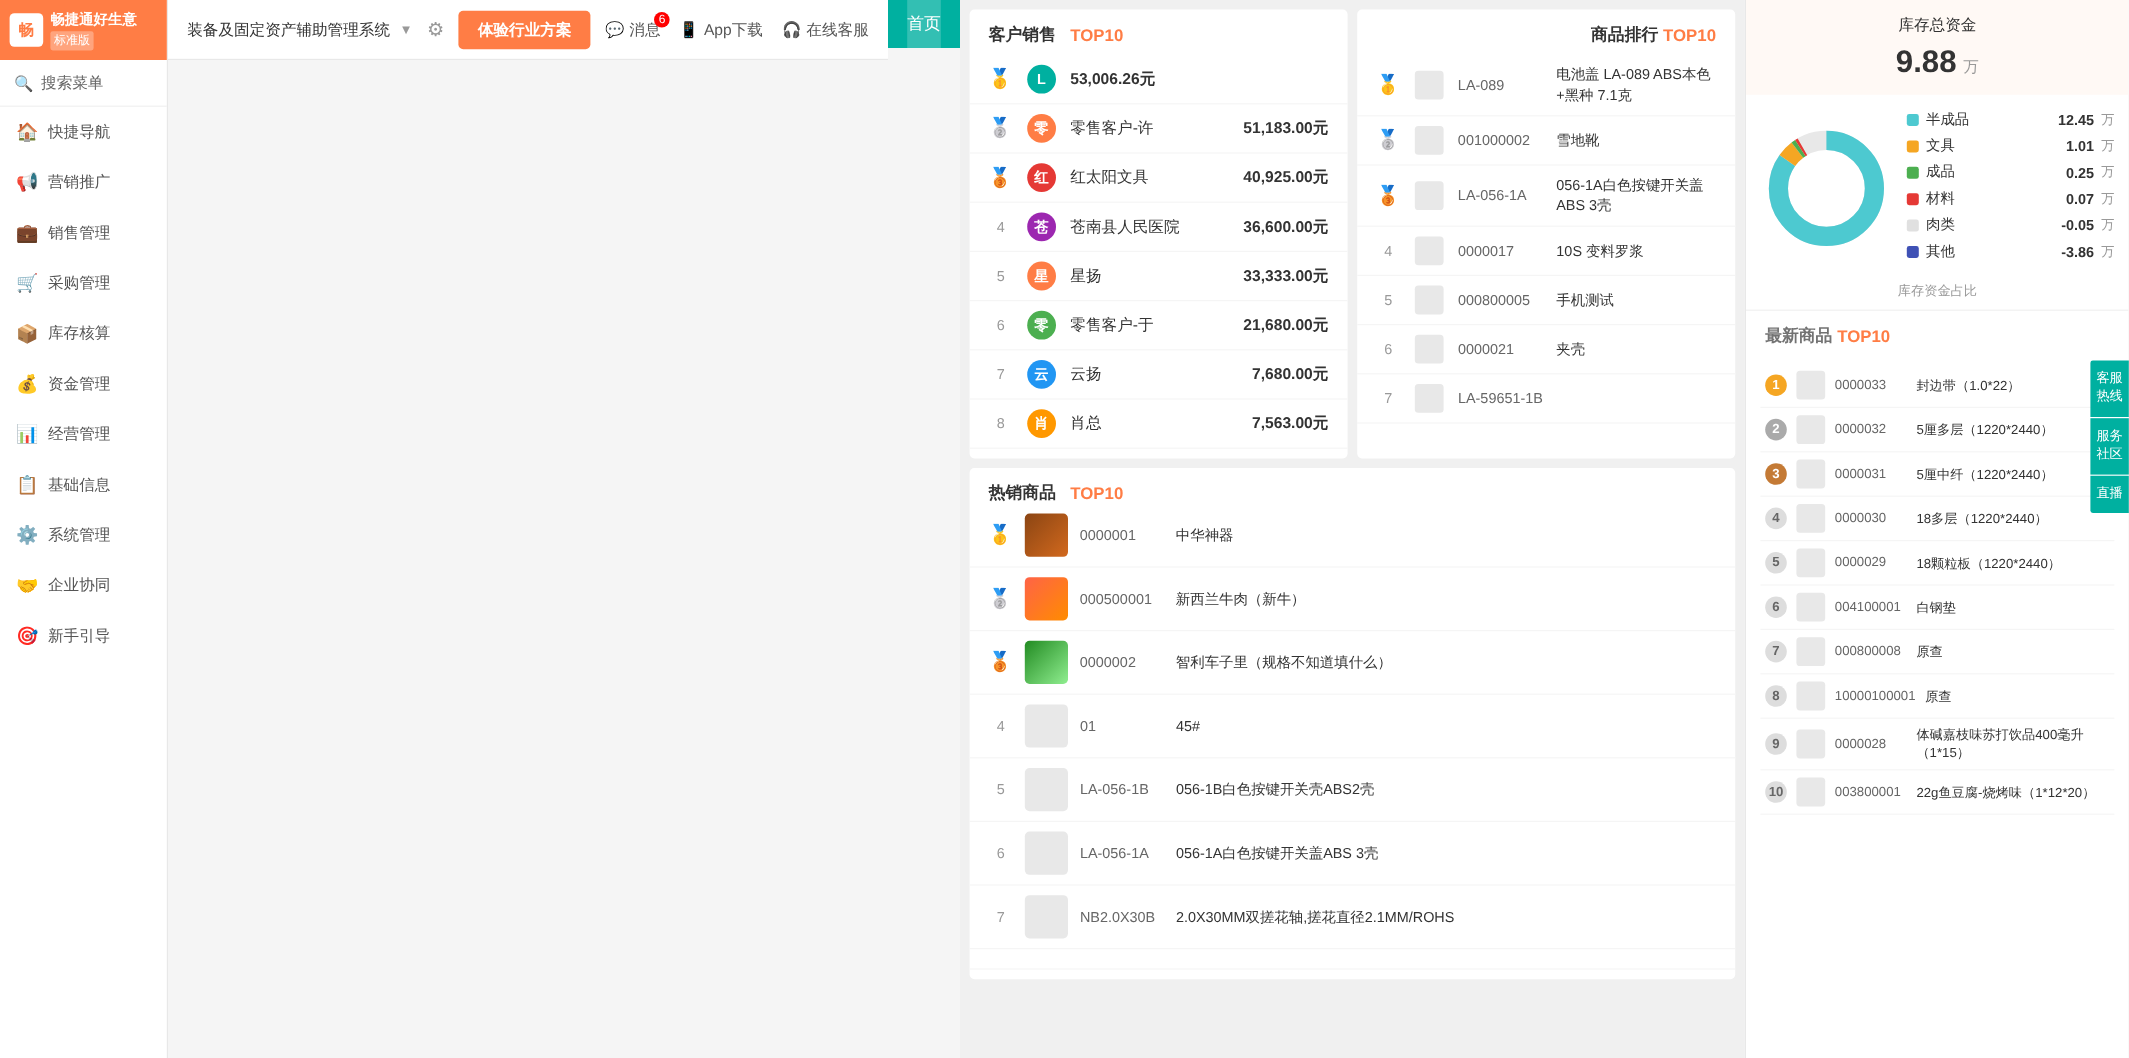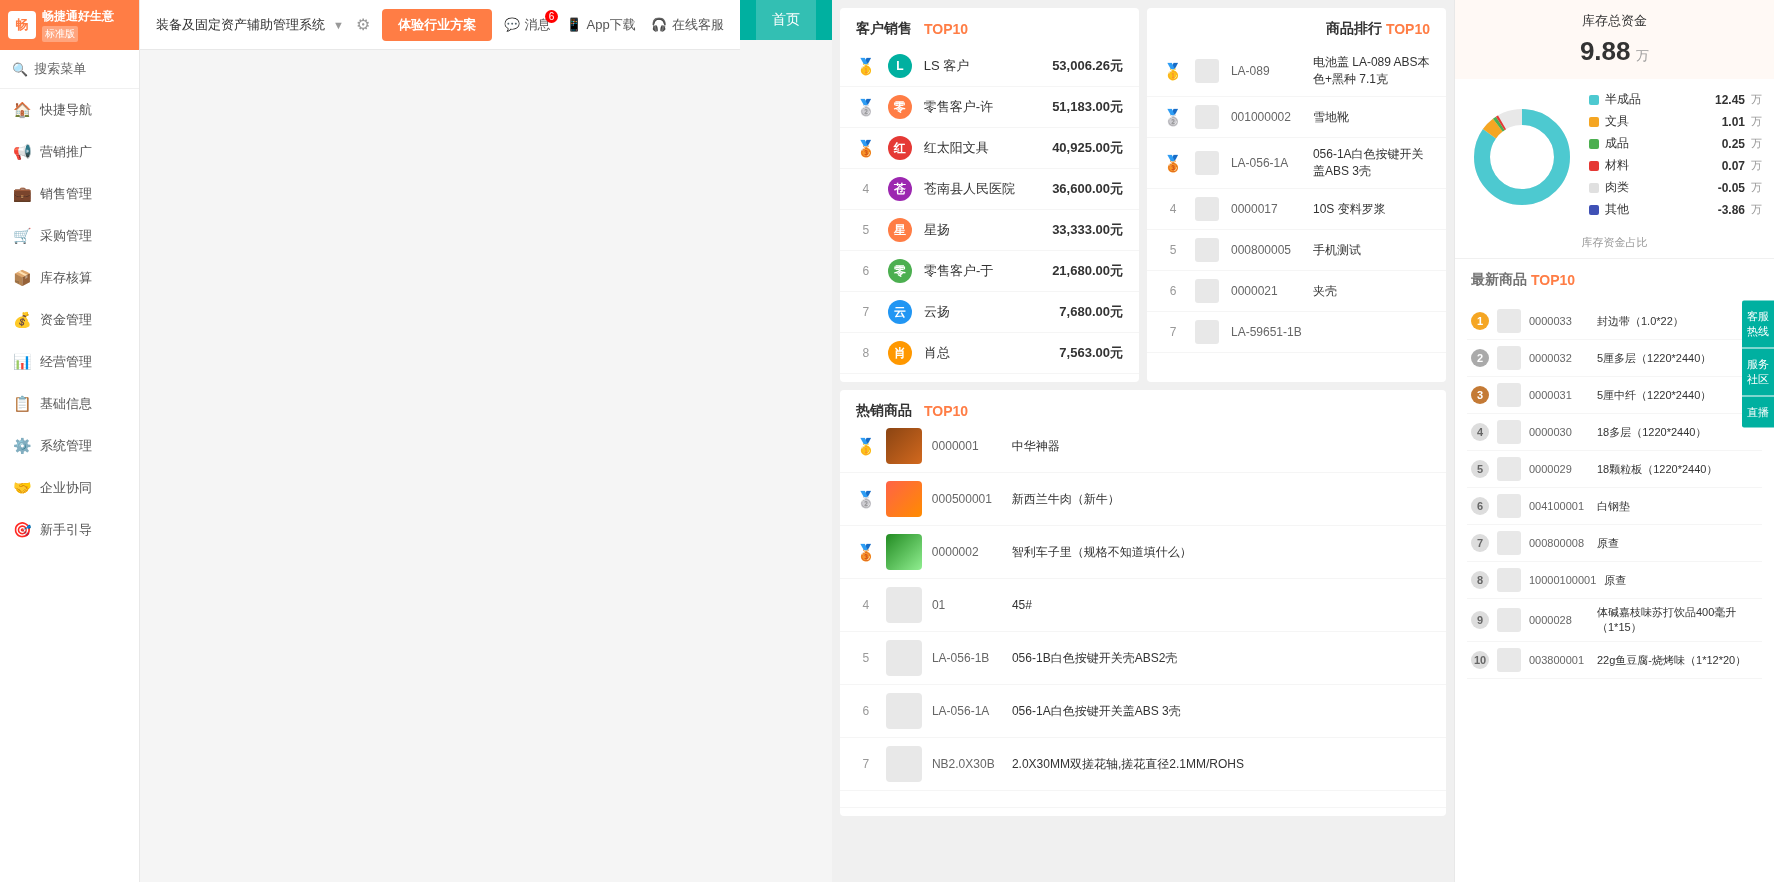--- a/index.html
+++ b/index.html
@@ -18,21 +18,21 @@
     .topbar-title { display: flex; align-items: center; gap: 8px; font-size: 13px; color: #333; }
     .topbar-dropdown { color: #999; font-size: 11px; cursor: pointer; }
     .topbar-gear { color: #999; cursor: pointer; font-size: 16px; }
     .topbar-btn { background: #ff7d45; color: #fff; border: none; padding: 7px 16px; border-radius: 4px; cursor: pointer; font-size: 13px; font-weight: bold; }
     .topbar-right { margin-left: auto; display: flex; align-items: center; gap: 16px; color: #555; font-size: 13px; }
     .topbar-right-item { display: flex; align-items: center; gap: 4px; cursor: pointer; position: relative; }
     .badge { background: #f00; color: #fff; border-radius: 10px; font-size: 10px; padding: 1px 4px; position: absolute; top: -6px; right: -8px; }
 
     
     .nav-tabs { background: #00b0a0; height: 40px; display: flex; align-items: center; padding: 0 16px; flex-shrink: 0; }
-    .nav-tab { color: #fff; padding: 0 16px; height: 40px; display: flex; align-items: center; cursor: pointer; font-size: 14px; }
+    .nav-tab { color: #fff; padding: 0 0; height: 40px; display: flex; align-items: center; cursor: pointer; font-size: 14px; }
     .nav-tab.active { background: rgba(255,255,255,0.2); }
 
     
     .content { flex: 1; display: flex; overflow: hidden; }
     .content-left { flex: 1; overflow-y: auto; padding: 0; background: #f0f0f0; }
     .content-right { width: 320px; background: #fff; border-left: 1px solid #e8e8e8; overflow-y: auto; flex-shrink: 0; }
     .panel-header { display: flex; align-items: center; padding: 12px 16px 0; gap: 8px; }
     .ranking-row { display: flex; align-items: center; padding: 8px 16px; gap: 12px; border-bottom: 1px solid #f5f5f5; }
     .rank-badge { width: 24px; height: 24px; border-radius: 50%; display: flex; align-items: center; justify-content: center; color: #fff; font-size: 12px; font-weight: bold; flex-shrink: 0; }
     .rank-name { flex: 1; color: #333; font-size: 13px; }
@@ -180,21 +180,20 @@
         <div style="flex:1;background:#fff;border-radius:4px;margin-right:8px;">
           <div class="panel-header">
             <span style="font-size:14px;font-weight:bold;color:#333;">客户销售</span>
             <span style="font-size:14px;font-weight:bold;color:#ff7d45;margin-left:4px;">TOP10</span>
           </div>
           <div style="padding:8px 0;">
 
             <div class="ranking-row">
               <span class="trophy-icon">🥇</span>
               <div class="rank-badge badge-L">L</div>
-              <span class="rank-name">LS 客户</span>
               <span class="rank-amount">53,006.26元</span>
             </div>
 
             <div class="ranking-row">
               <span class="trophy-icon">🥈</span>
               <div class="rank-badge" style="background:#ff7d45;">零</div>
               <span class="rank-name">零售客户-许</span>
               <span class="rank-amount">51,183.00元</span>
             </div>
 

